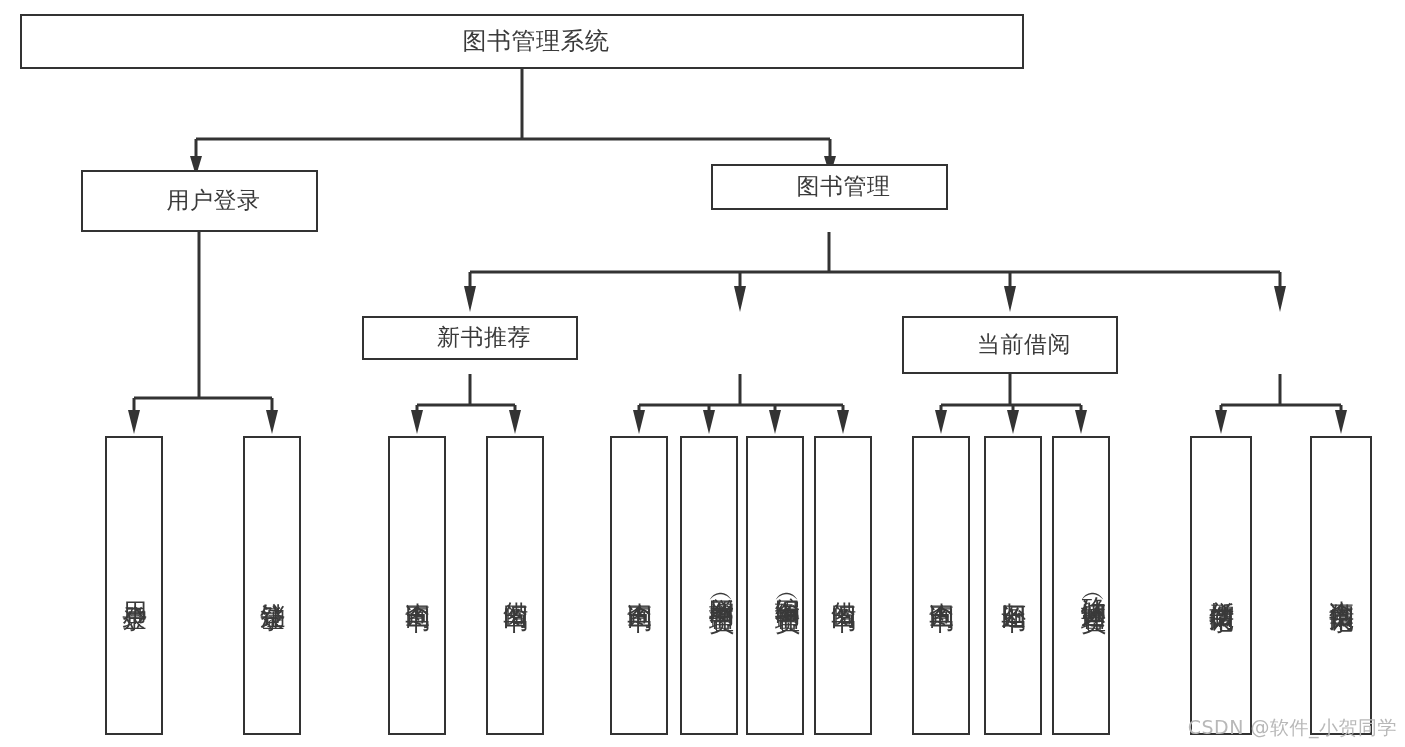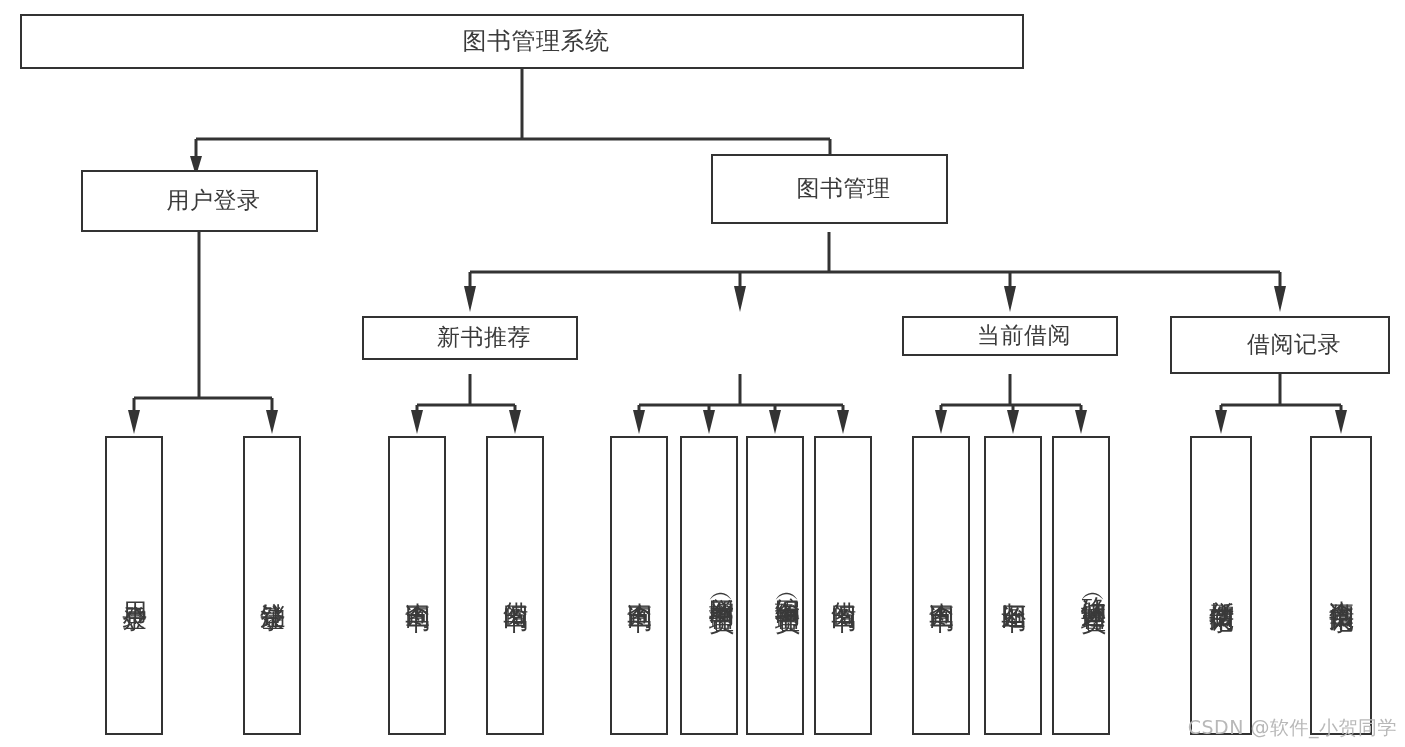--- a/index.html
+++ b/index.html
@@ -161,32 +161,29 @@
     </g>
   </svg>
 
   <div class="node horiz root" style="left:20px; top:14px; width:1004px; height:55px;">
     <span class="node-label">图书管理系统</span>
   </div>
 
   <div class="node horiz" style="left:81px; top:170px; width:237px; height:62px;">
     <span class="node-label">用户登录</span>
   </div>
-  <div class="node horiz" style="left:711px; top:154px; width:237px; height:70px;font-family:Liberation Serif, serif;">
+  <div class="node horiz" style="left:711px; top:164px; width:237px; height:46px;font-family:Liberation Serif, serif;">
     <span class="node-label">图书管理</span>
   </div>
 
   <div class="node horiz" style="left:362px; top:316px; width:216px; height:44px;">
     <span class="node-label">新书推荐</span>
   </div>
-  <div class="node horiz" style="left:902px; top:316px; width:216px; height:40px;">
+  <div class="node horiz" style="left:902px; top:316px; width:216px; height:58px;">
     <span class="node-label">当前借阅</span>
-  </div>
-  <div class="node horiz" style="left:1170px; top:316px; width:220px; height:58px;">
-    <span class="node-label">借阅记录</span>
   </div>
 
   <div class="node vert" style="left:105px; top:436px; width:58px; height:299px;">
     <span class="node-label">用户登录</span>
   </div>
   <div class="node vert" style="left:243px; top:436px; width:58px; height:299px;">
     <span class="node-label">注销登录</span>
   </div>
 
   <div class="node vert" style="left:388px; top:436px; width:58px; height:299px;">

